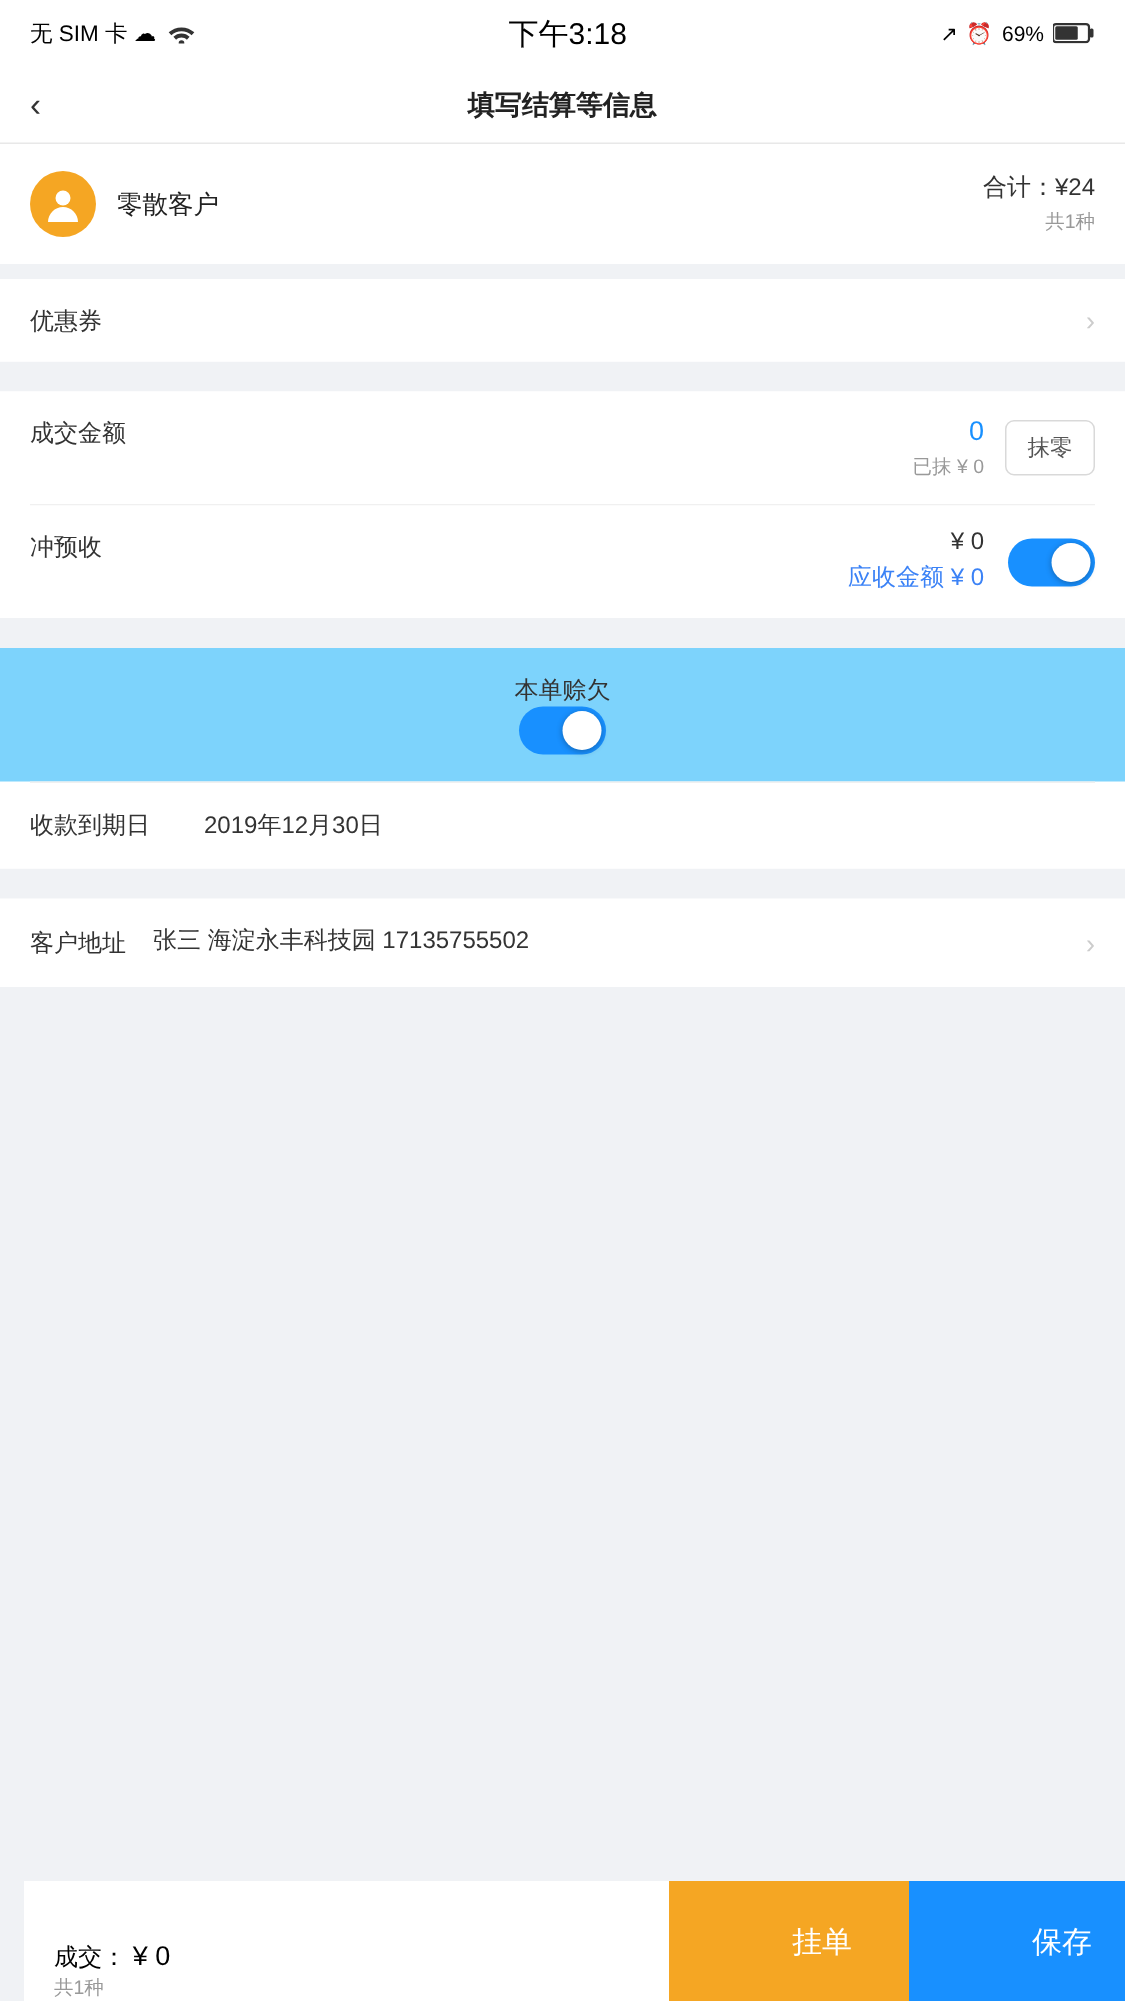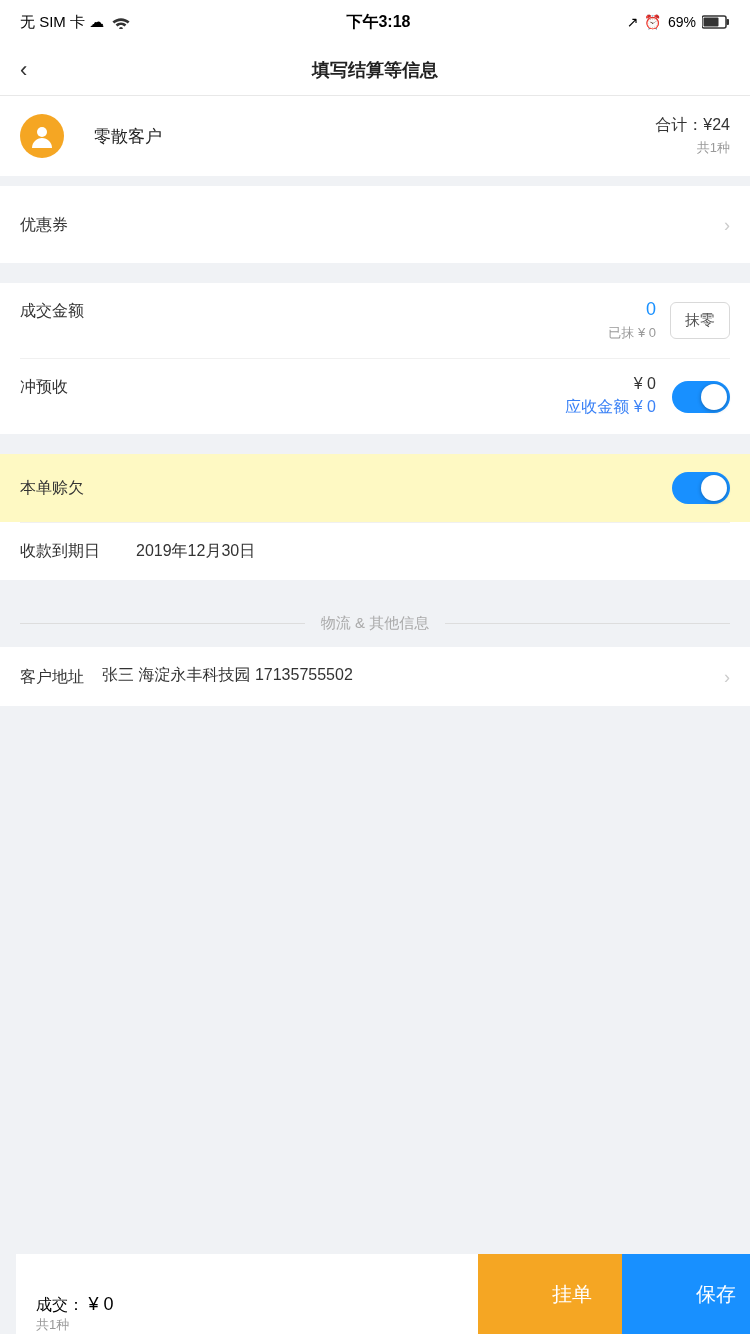--- a/index.html
+++ b/index.html
@@ -19,21 +19,21 @@
       height: 44px;
       display: flex;
       align-items: center;
       justify-content: space-between;
       padding: 0 20px;
       font-size: 15px;
       font-weight: 500;
       gap: 13px;
     }
     .status-left { display: flex; align-items: center; gap: 8px; }
-    .status-center { font-size: 16px; font-weight: 700; }
+    .status-center { font-size: 20px; font-weight: 400; }
     .status-right { display: flex; align-items: center; gap: 6px; font-size: 14px; }
 
     
     .nav-bar {
       background: #fff;
       height: 52px;
       display: flex;
       align-items: center;
       justify-content: center;
       border-bottom: 1px solid #e8e8e8;
@@ -68,21 +68,21 @@
     .customer-row {
       background: #fff;
       padding: 18px 20px;
       display: flex;
       align-items: center;
       justify-content: space-between;
     }
     .customer-left {
       display: flex;
       align-items: center;
-      gap: 30px;
+      gap: 14px;
     }
     .customer-avatar {
       width: 44px;
       height: 44px;
       border-radius: 50%;
       background: #f5a623;
       display: flex;
       align-items: center;
       justify-content: center;
       overflow: hidden;
@@ -93,21 +93,21 @@
     .customer-total { font-size: 16px; color: #333; }
     .customer-count { font-size: 13px; color: #999; margin-top: 3px; }
 
     
     .divider { height: 1px; background: #f0f0f0; margin: 0 20px; }
     .section-divider { height: 10px; background: #f0f2f5; }
 
     
     .row-item {
       background: #fff;
-      padding: 27px 20px;
+      padding: 16px 20px;
       display: flex;
       align-items: flex-start;
       justify-content: space-between;
       position: relative;
     }
     .row-label {
       font-size: 16px;
       color: #333;
       min-width: 80px;
       padding-top: 2px;
@@ -186,25 +186,26 @@
       border-radius: 50%;
       background: #fff;
       position: absolute;
       top: 3px;
       right: 3px;
       box-shadow: 0 1px 4px rgba(0,0,0,0.3);
     }
 
     
     .debt-row {
-      background: #fef9c3;
+      background: #7dd3fc;
       padding: 18px 20px;
       display: flex;
       align-items: center;
-      justify-content: space-between;
+      justify-content: center;
+      flex-direction: column;
     }
     .debt-label { font-size: 16px; color: #333; }
 
     
     .due-date-row {
       background: #fff;
       padding: 18px 20px;
       display: flex;
       align-items: center;
       gap: 12px;
@@ -252,21 +253,21 @@
       display: flex;
       align-items: flex-end;
     }
     .bottom-summary {
       flex: 1;
       padding: 0 20px;
     }
     .bottom-summary-count { font-size: 13px; color: #999; }
     .bottom-btn {
       height: 80px;
-      width: 144px;
+      width: 160px;
       display: flex;
       align-items: center;
       justify-content: center;
       font-size: 20px;
       color: #fff;
       font-weight: 500;
       cursor: pointer;
       border: none;
       outline: none;
       padding-left: 44px;
@@ -377,25 +378,20 @@
     <div class="divider"></div>
 
     <div class="due-date-row">
       <span class="due-date-label">收款到期日</span>
       <span class="due-date-value">2019年12月30日</span>
     </div>
   </div>
 
   <div class="section-divider"></div>
 
-  <div class="section-header">
-    <div class="section-header-line"></div>
-    <span class="section-header-text">物流 &amp; 其他信息</span>
-    <div class="section-header-line"></div>
-  </div>
 
   <div class="section">
     <div class="address-row">
       <div class="address-left">
         <span class="address-label">客户地址</span>
         <span class="address-value">张三 海淀永丰科技园 17135755502</span>
       </div>
       <span class="chevron">›</span>
     </div>
   </div>

